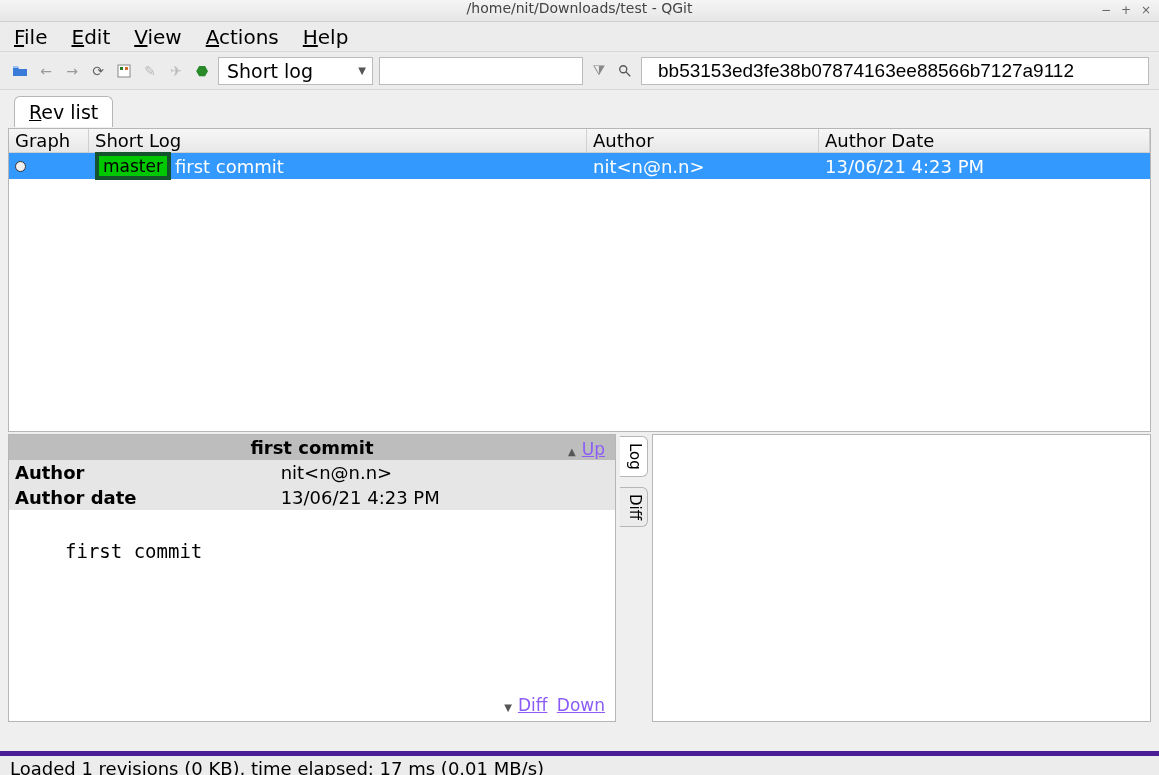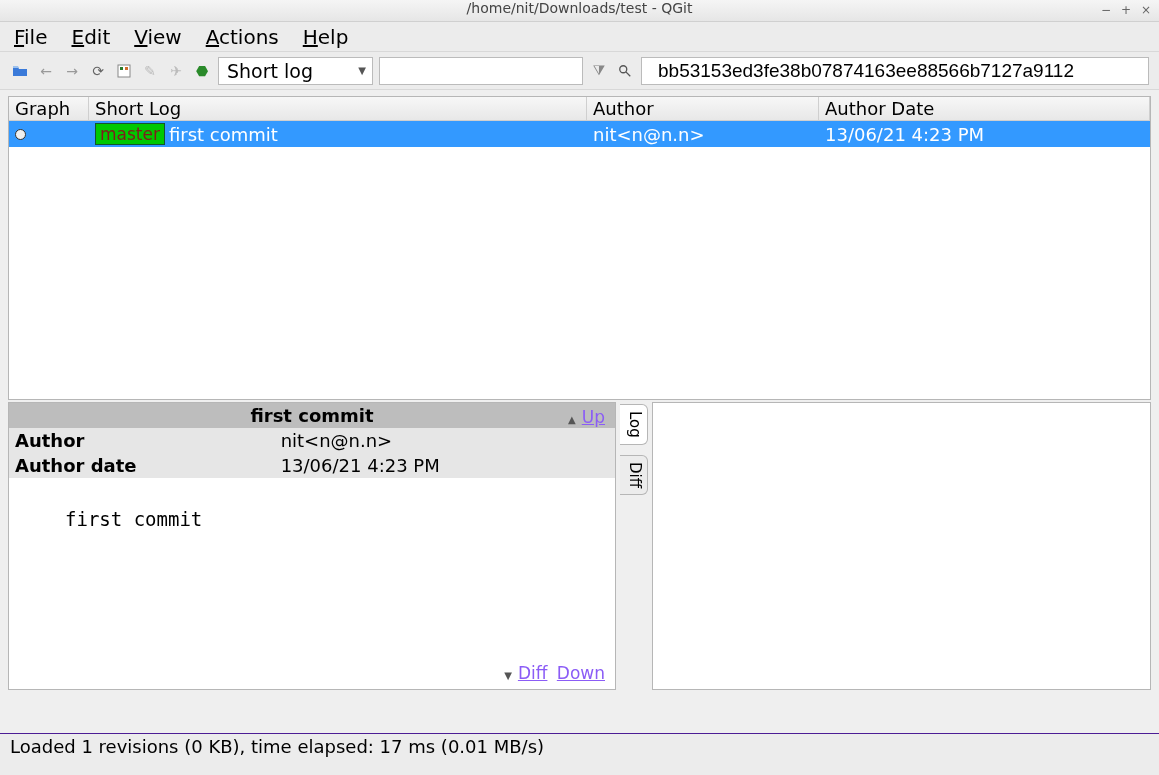--- a/index.html
+++ b/index.html
@@ -27,40 +27,40 @@
   .listheader div { border-right: 1px solid #cfcfcf; border-bottom: 1px solid #cfcfcf; padding: 0 6px; line-height: 24px; }
   .col-graph  { width: 80px; }
   .col-short  { width: 498px; }
   .col-author { width: 232px; }
   .col-date   { flex: 1; }
   .listrow { display: flex; height: 26px; align-items: center; }
   .listrow.sel { background: #3399ff; color: #fff; }
   .listrow .c-graph { width: 80px; display: flex; align-items: center; padding-left: 6px; }
   .listrow .c-graph .dot { width: 11px; height: 11px; border: 1px solid #333; border-radius: 50%; background: #f0f0f0; display: inline-block; }
   .listrow .c-short { width: 498px; display: flex; align-items: center; gap: 4px; padding-left: 6px; }
-  .listrow .branch-tag { background: #00c800; color: #7f1d1d; padding: 0 4px; border: 1px solid #14532d; font-size: 17px; line-height: 20px; }
+  .listrow .branch-tag { background: #00c800; color: #000000; padding: 0 4px; border: 4px solid #14532d; font-size: 17px; line-height: 20px; }
   .listrow .c-author { width: 232px; padding-left: 6px; }
   .listrow .c-date { flex: 1; padding-left: 6px; }
   .midrow { display: flex; gap: 4px; height: 288px; }
   .detailpane { width: 608px; border: 1px solid #b6b6b6; background: #fff; position: relative; display: flex; flex-direction: column; }
   .detail-tbl { border-collapse: collapse; font-size: 18px; }
   .detail-tbl td { padding: 2px 6px; }
   .detail-tbl .hdr { background: #bdbdbd; text-align: center; font-weight: bold; }
   .detail-tbl .lbl { background: #e6e6e6; font-weight: bold; }
   .detail-tbl .val { background: #e6e6e6; }
   .detail-msg { font-family: "DejaVu Sans Mono", monospace; font-size: 19px; padding: 30px 10px 10px 56px; }
   .detail-links-top { position: absolute; right: 10px; top: 4px; font-size: 17px; }
   .detail-links-bot { position: absolute; right: 10px; bottom: 6px; font-size: 17px; }
   .detail-links-top a, .detail-links-bot a { color: #8b5cf6; text-decoration: underline; margin-left: 4px; }
   .tri { color: #555; font-size: 10px; margin-right: 2px; }
   .sidetabs { position: relative; width: 28px; display: flex; flex-direction: column; gap: 10px; padding-top: 2px; }
   .vtab { writing-mode: vertical-rl; border: 1px solid #b6b6b6; border-left: none; border-radius: 0 6px 6px 0; padding: 6px 3px; font-size: 15px; background: #ececec; text-align: center; }
   .vtab.active { background: #fff; }
   .diffpane { flex: 1; border: 1px solid #b6b6b6; background: #fff; }
-  .statusbar { height: 42px; border-top: 1px solid #4c1d95; background: #ececec; font-size: 18px; padding: 2px 10px 0 10px; }
+  .statusbar { height: 24px; border-top: 5px solid #4c1d95; background: #ececec; font-size: 18px; padding: 2px 10px 0 10px; }
   input { outline: none; }
 </style>
 </head>
 <body>
 
 <div class="titlebar">
   <span>/home/nit/Downloads/test - QGit</span>
   <div class="ctlbox">
     <span>−</span>
     <span>+</span>
@@ -106,20 +106,23 @@
     <svg viewBox="0 0 16 16" width="14" height="14">
         <circle cx="6" cy="6" r="4" fill="none" stroke="#555" stroke-width="1.5"></circle>
         <line x1="9" y1="9" x2="14" y2="14" stroke="#555" stroke-width="1.5"></line>
       </svg>
   </span>
   <input type="text" class="textbox sha-box" value="bb53153ed3fe38b07874163ee88566b7127a9112" style="">
 </div>
 
 <div class="content">
 
+  <div class="tabstrip">
+    <div class="tab"><u>R</u>ev list</div>
+  </div>
 
   <div class="listpane">
     <div class="listheader">
       <div class="col-graph">Graph</div>
       <div class="col-short">Short Log</div>
       <div class="col-author">Author</div>
       <div class="col-date">Author Date</div>
     </div>
     <div class="listrow sel">
       <div class="c-graph">

